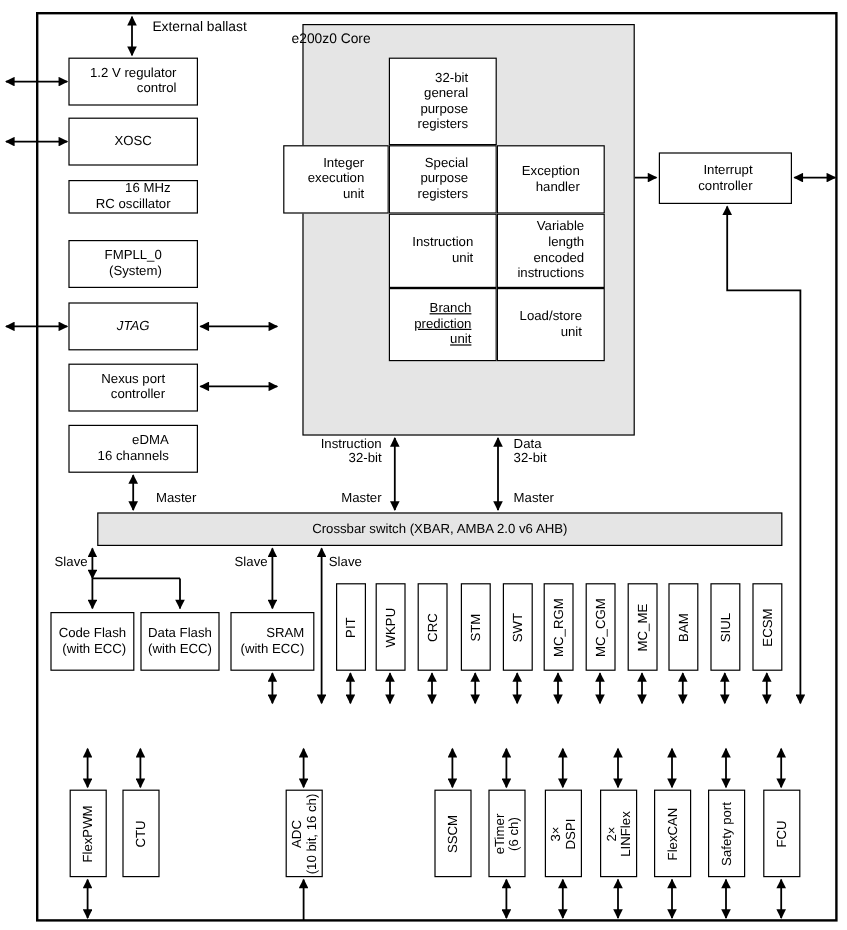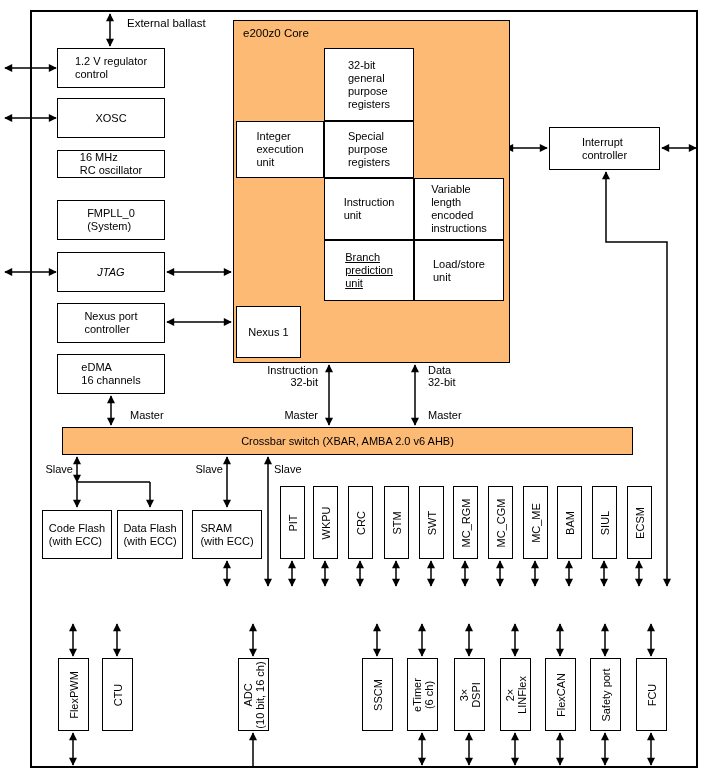--- a/index.html
+++ b/index.html
@@ -3,24 +3,24 @@
 <meta charset="utf-8">
 <style>
   html,body{margin:0;padding:0;background:#ffffff;}
   #canvas{
     position:relative;width:706px;height:775px;background:#ffffff;
     font-family:"Liberation Sans","DejaVu Sans",sans-serif;color:#000;
     overflow:hidden;
   }
   .abs{position:absolute;}
   #frame{border:2px solid #000;background:transparent;}
-  .gray{background:#fdba74;border:1.5px solid #000;box-sizing:border-box;}
+  .gray{background:#e5e5e5;border:1.5px solid #000;box-sizing:border-box;margin-left:19px;}
   .box{
     background:#fff;border:1.5px solid #000;box-sizing:border-box;
-    display:flex;align-items:center;justify-content:center;text-align:left;
+    display:flex;align-items:center;justify-content:center;text-align:right;
     font-size:11px;line-height:13px;white-space:pre-line;
   }
   .vbox{
     background:#fff;border:1.5px solid #000;box-sizing:border-box;
   }
   .vtext{
     position:absolute;left:50%;top:50%;width:max-content;
     transform:translate(-50%,-50%) rotate(-90deg);
     font-size:11px;line-height:12px;text-align:center;white-space:pre-line;
   }
@@ -131,32 +131,33 @@
   <div class="abs box" style="left:324px;top:48px;width:90px;height:73px;">32-bit
 general
 purpose
 registers</div>
   <div class="abs box" style="left:236px;top:121px;width:88px;height:57px;">Integer
 execution
 unit</div>
   <div class="abs box" style="left:324px;top:121px;width:90px;height:57px;">Special
 purpose
 registers</div>
+  <div class="abs box" style="left:414px;top:121px;width:90px;height:57px;">Exception
+handler</div>
   <div class="abs box" style="left:324px;top:178px;width:90px;height:62px;">Instruction
 unit</div>
   <div class="abs box" style="left:414px;top:178px;width:90px;height:62px;">Variable
 length
 encoded
 instructions</div>
   <div class="abs box" style="left:324px;top:240px;width:90px;height:61px;text-decoration:underline;">Branch
 prediction
 unit</div>
   <div class="abs box" style="left:414px;top:240px;width:90px;height:61px;">Load/store
 unit</div>
-  <div class="abs box" style="left:236px;top:306px;width:65px;height:52px;">Nexus 1</div>
 
   <div class="abs box" style="left:549px;top:127px;width:111px;height:43px;">Interrupt
 controller</div>
 
   <div class="abs lbl r" style="left:238px;top:364px;width:80px;">Instruction
 32-bit</div>
   <div class="abs lbl" style="left:428px;top:364px;">Data
 32-bit</div>
   <div class="abs lbl" style="left:130px;top:409px;">Master</div>
   <div class="abs lbl r" style="left:258px;top:409px;width:60px;">Master</div>

